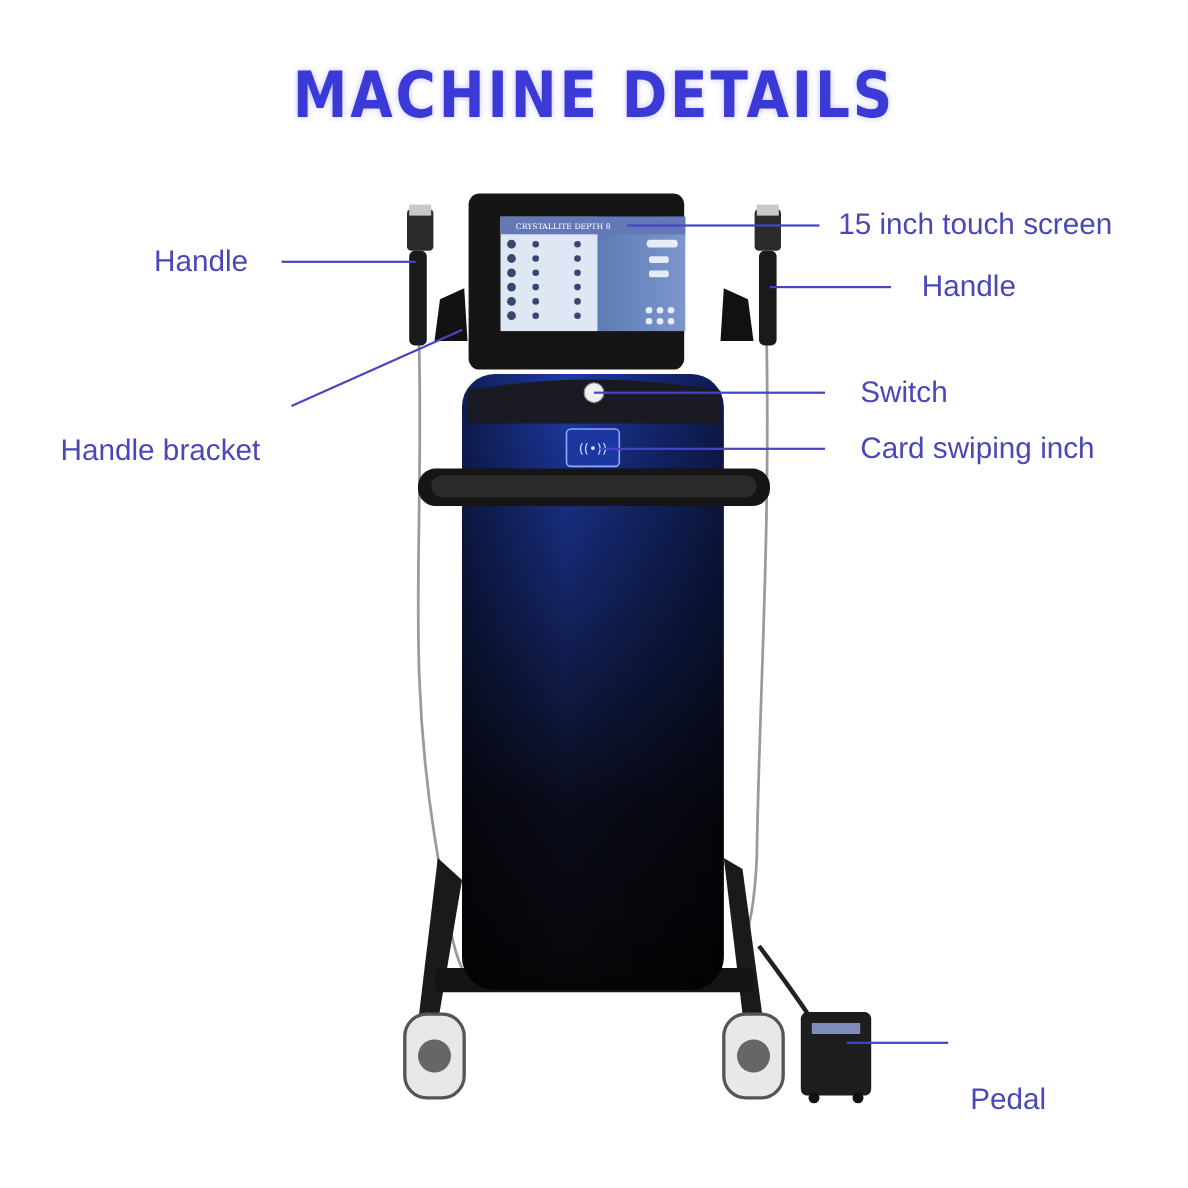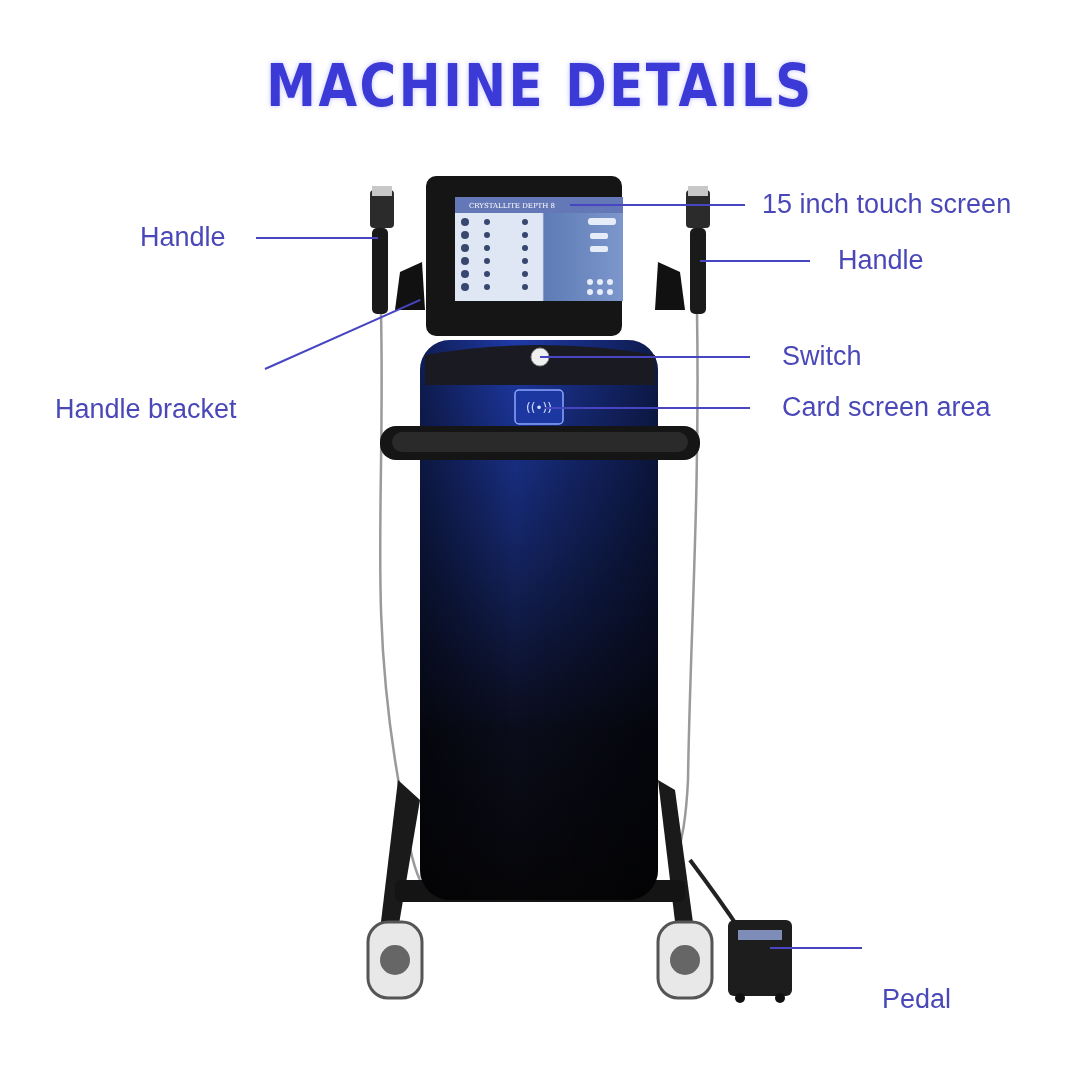--- a/index.html
+++ b/index.html
@@ -128,14 +128,14 @@
 <div class="line" style="left:700px;top:260px;width:110px;"></div>
 <div class="line" style="left:540px;top:356px;width:210px;"></div>
 <div class="line" style="left:545px;top:407px;width:205px;"></div>
 <div class="line" style="left:770px;top:947px;width:92px;"></div>
 
 <div class="label" style="left:140px;top:222px;">Handle</div>
 <div class="label" style="left:55px;top:346px;margin-top:48px;">Handle bracket</div>
 <div class="label" style="left:762px;top:189px;">15 inch touch screen</div>
 <div class="label" style="left:838px;top:245px;">Handle</div>
 <div class="label" style="left:782px;top:341px;">Switch</div>
-<div class="label" style="left:782px;top:392px;">Card screen area</div>
+<div class="label" style="left:782px;top:392px;">Card swiping inch</div>
 <div class="label" style="left:882px;top:984px;">Pedal</div>
 
 </body></html>

